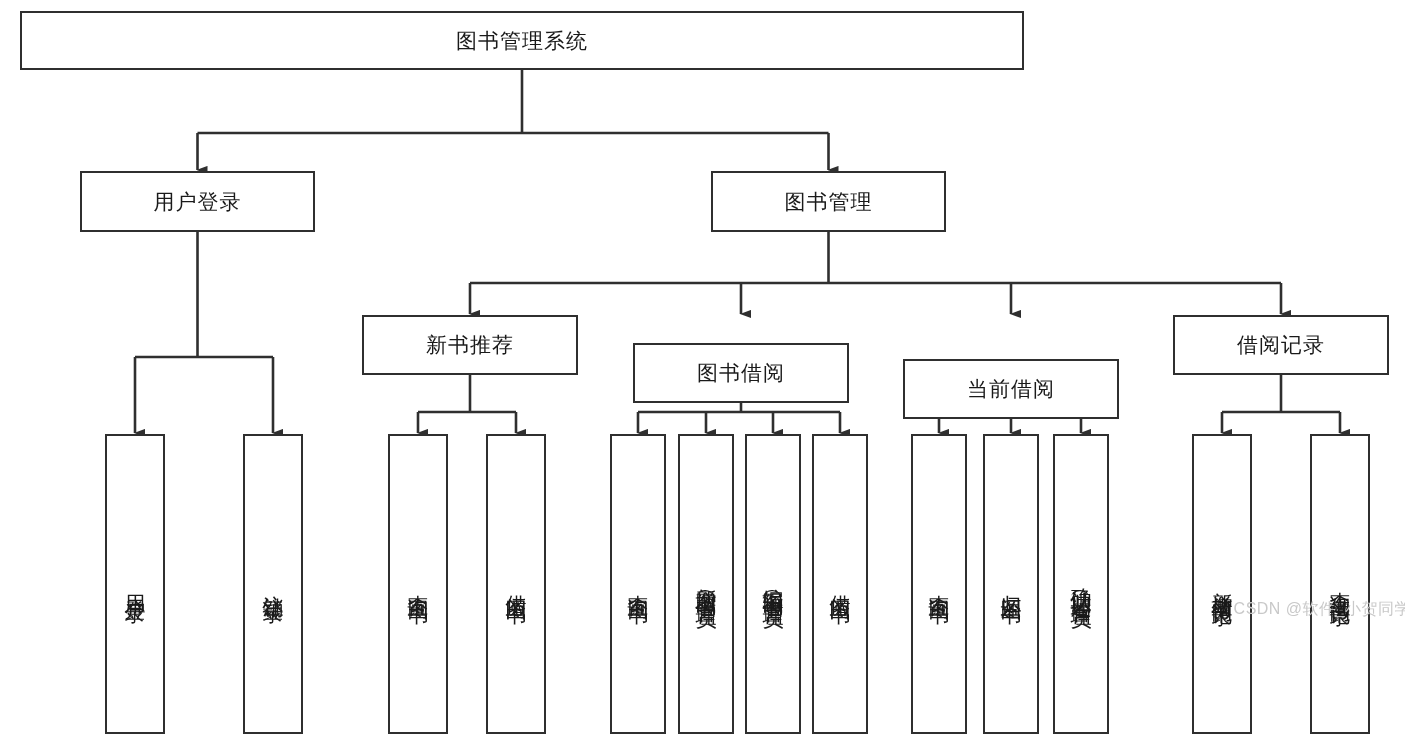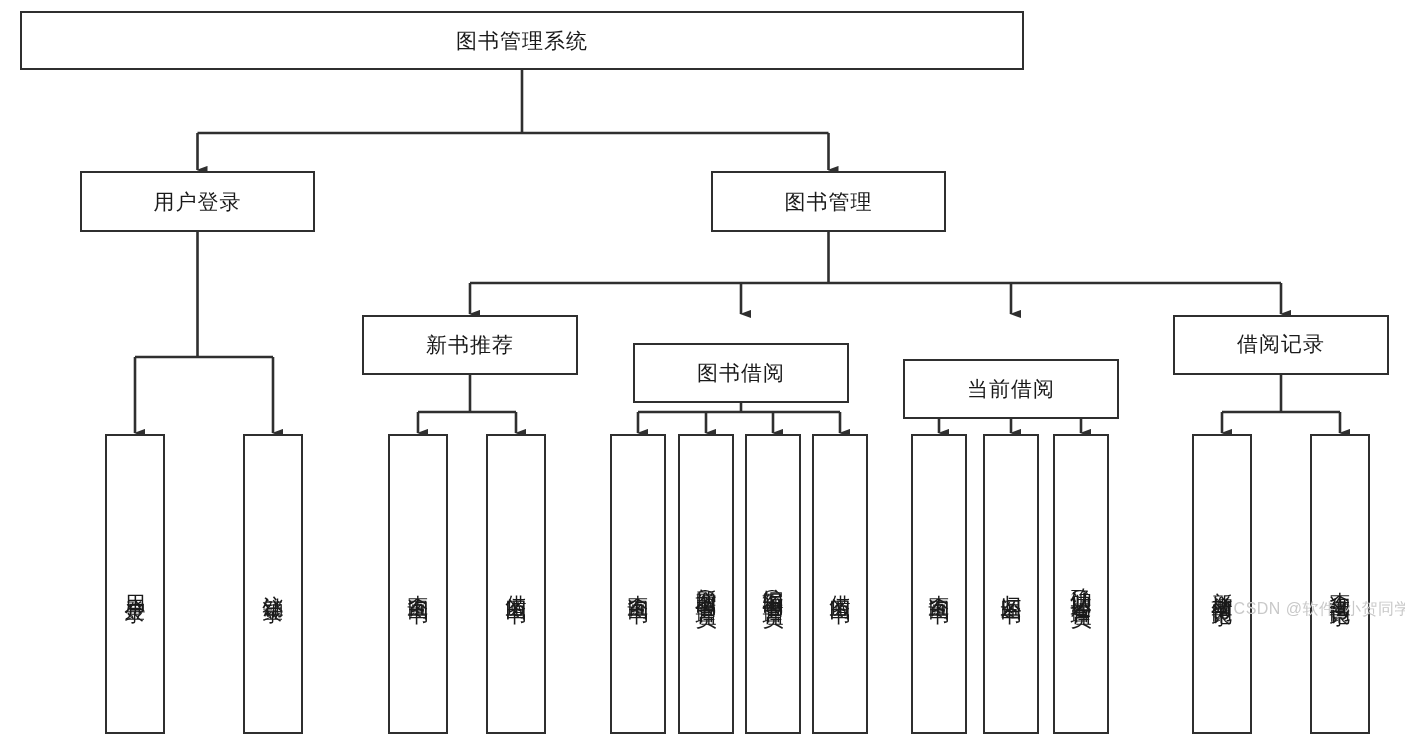--- a/index.html
+++ b/index.html
@@ -128,21 +128,21 @@
       </div>
       <div class="node-box node-h" id="node-new-book-rec" style="left: 362px; top: 315px; width: 216px; height: 60px;">
         <span class="node-label">新书推荐</span>
       </div>
       <div class="node-box node-h" id="node-book-borrow" style="left: 633px; top: 315px; width: 216px; height: 60px; margin-top: 28px;">
         <span class="node-label">图书借阅</span>
       </div>
       <div class="node-box node-h" id="node-current-borrow" style="left: 903px; top: 315px; width: 216px; height: 60px; margin-top: 44px;">
         <span class="node-label">当前借阅</span>
       </div>
-      <div class="node-box node-h" id="node-borrow-record" style="left: 1173px; top: 315px; width: 216px; height: 60px; font-family: Liberation Serif, serif;">
+      <div class="node-box node-h" id="node-borrow-record" style="left: 1173px; top: 315px; width: 216px; height: 60px;">
         <span class="node-label">借阅记录</span>
       </div>
       <div class="node-box node-v" id="node-leaf-user-login" style="left: 105px; top: 434px; width: 60px; height: 300px;">
         <span class="node-label">用户登录</span>
       </div>
       <div class="node-box node-v" id="node-leaf-logout" style="left: 243px; top: 434px; width: 60px; height: 300px;">
         <span class="node-label">注销登录</span>
       </div>
       <div class="node-box node-v" id="node-leaf-query-book-rec" style="left: 388px; top: 434px; width: 60px; height: 300px;">
         <span class="node-label">查询图书</span>

